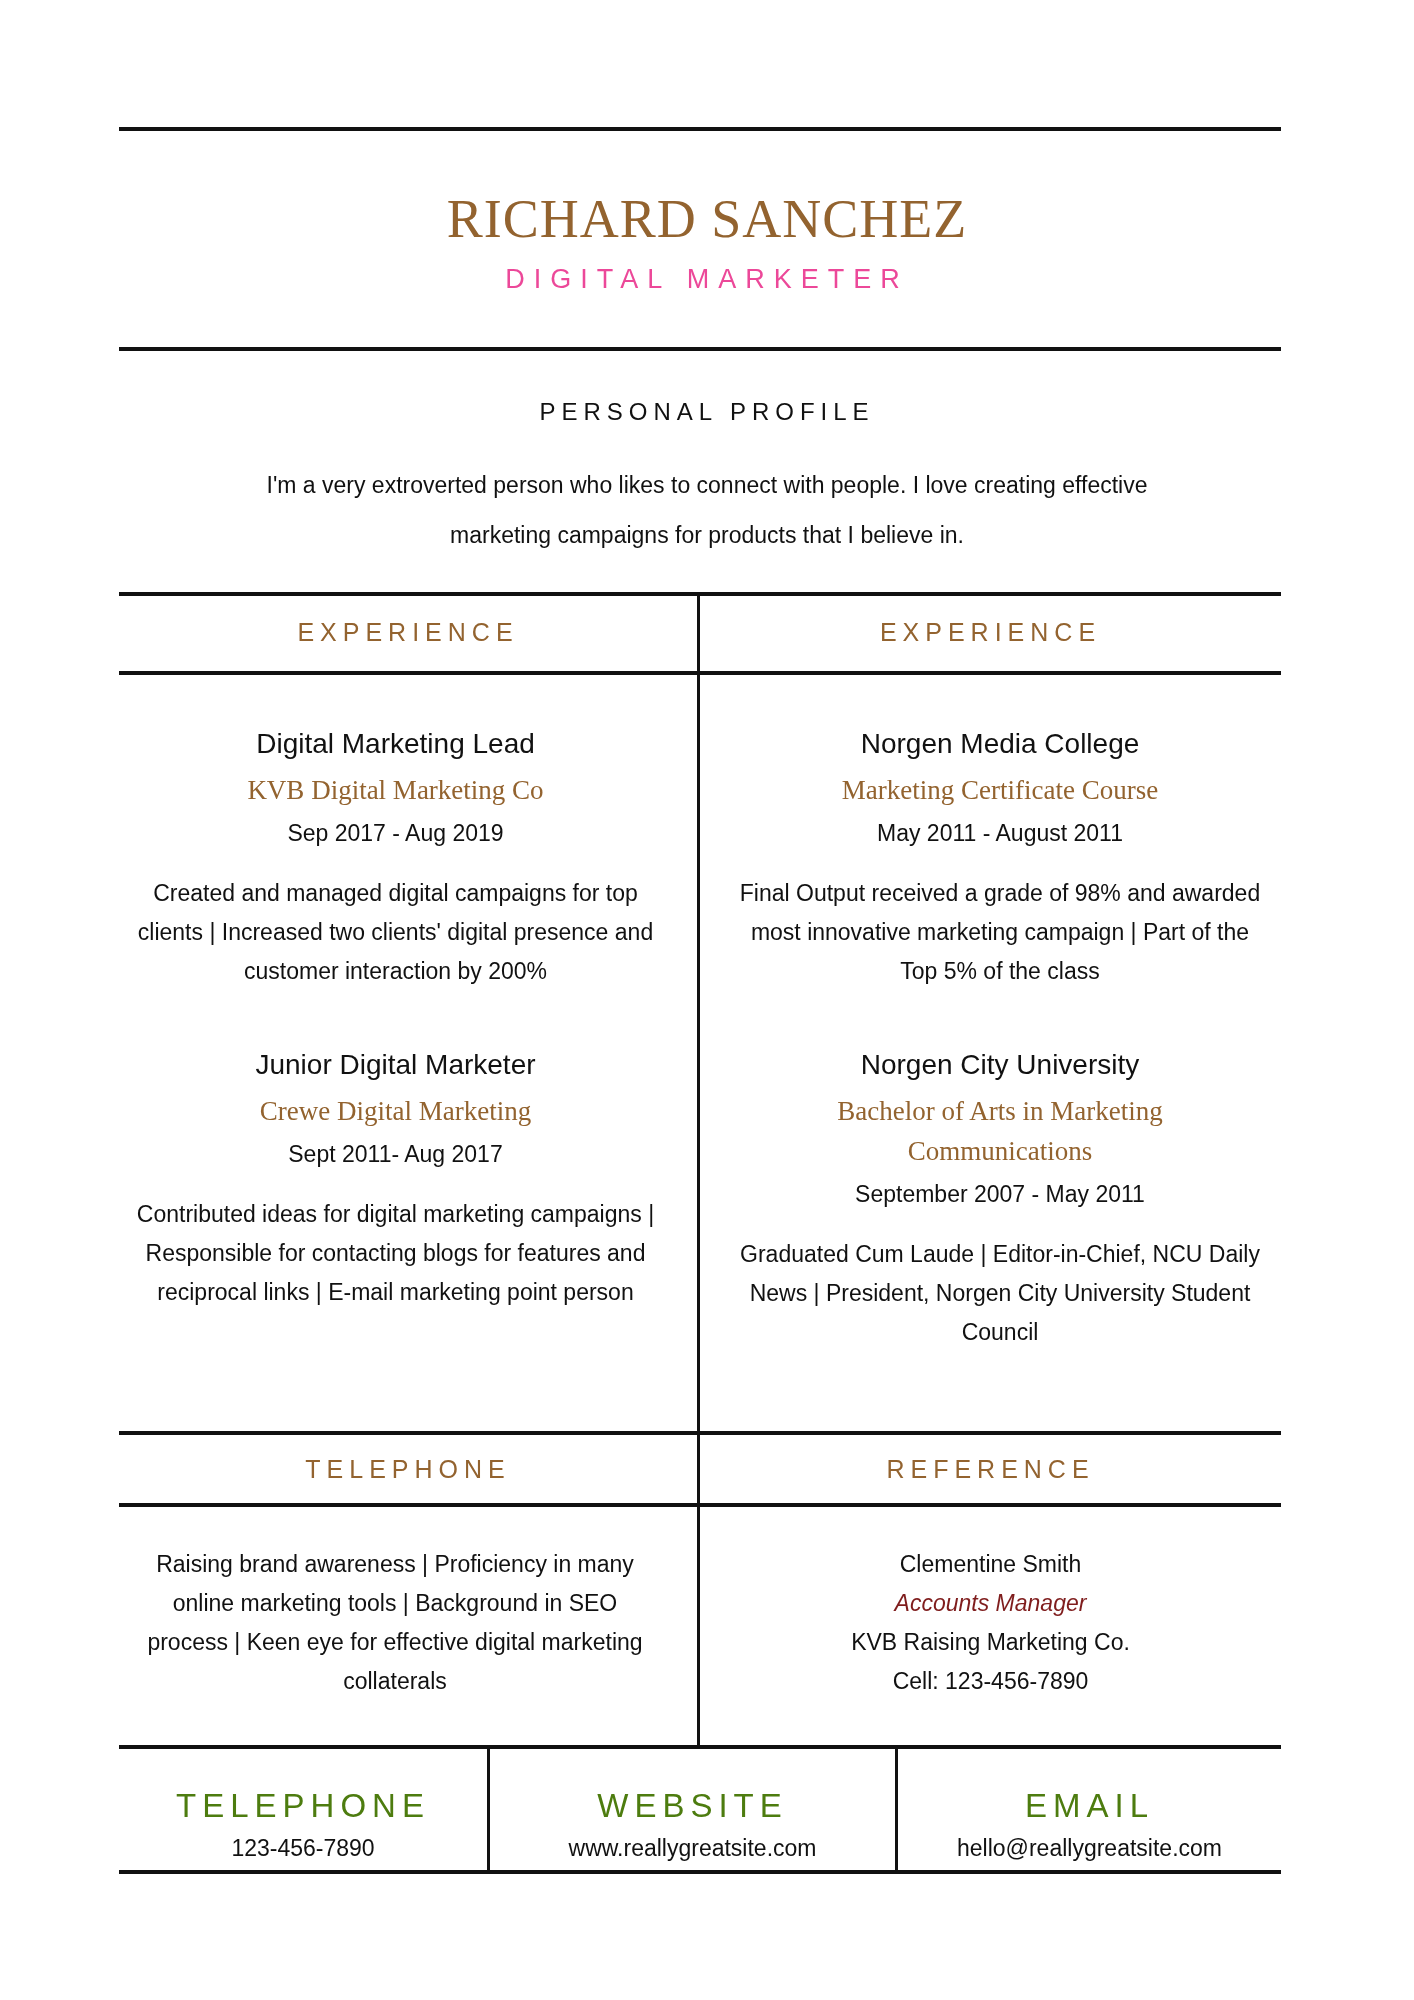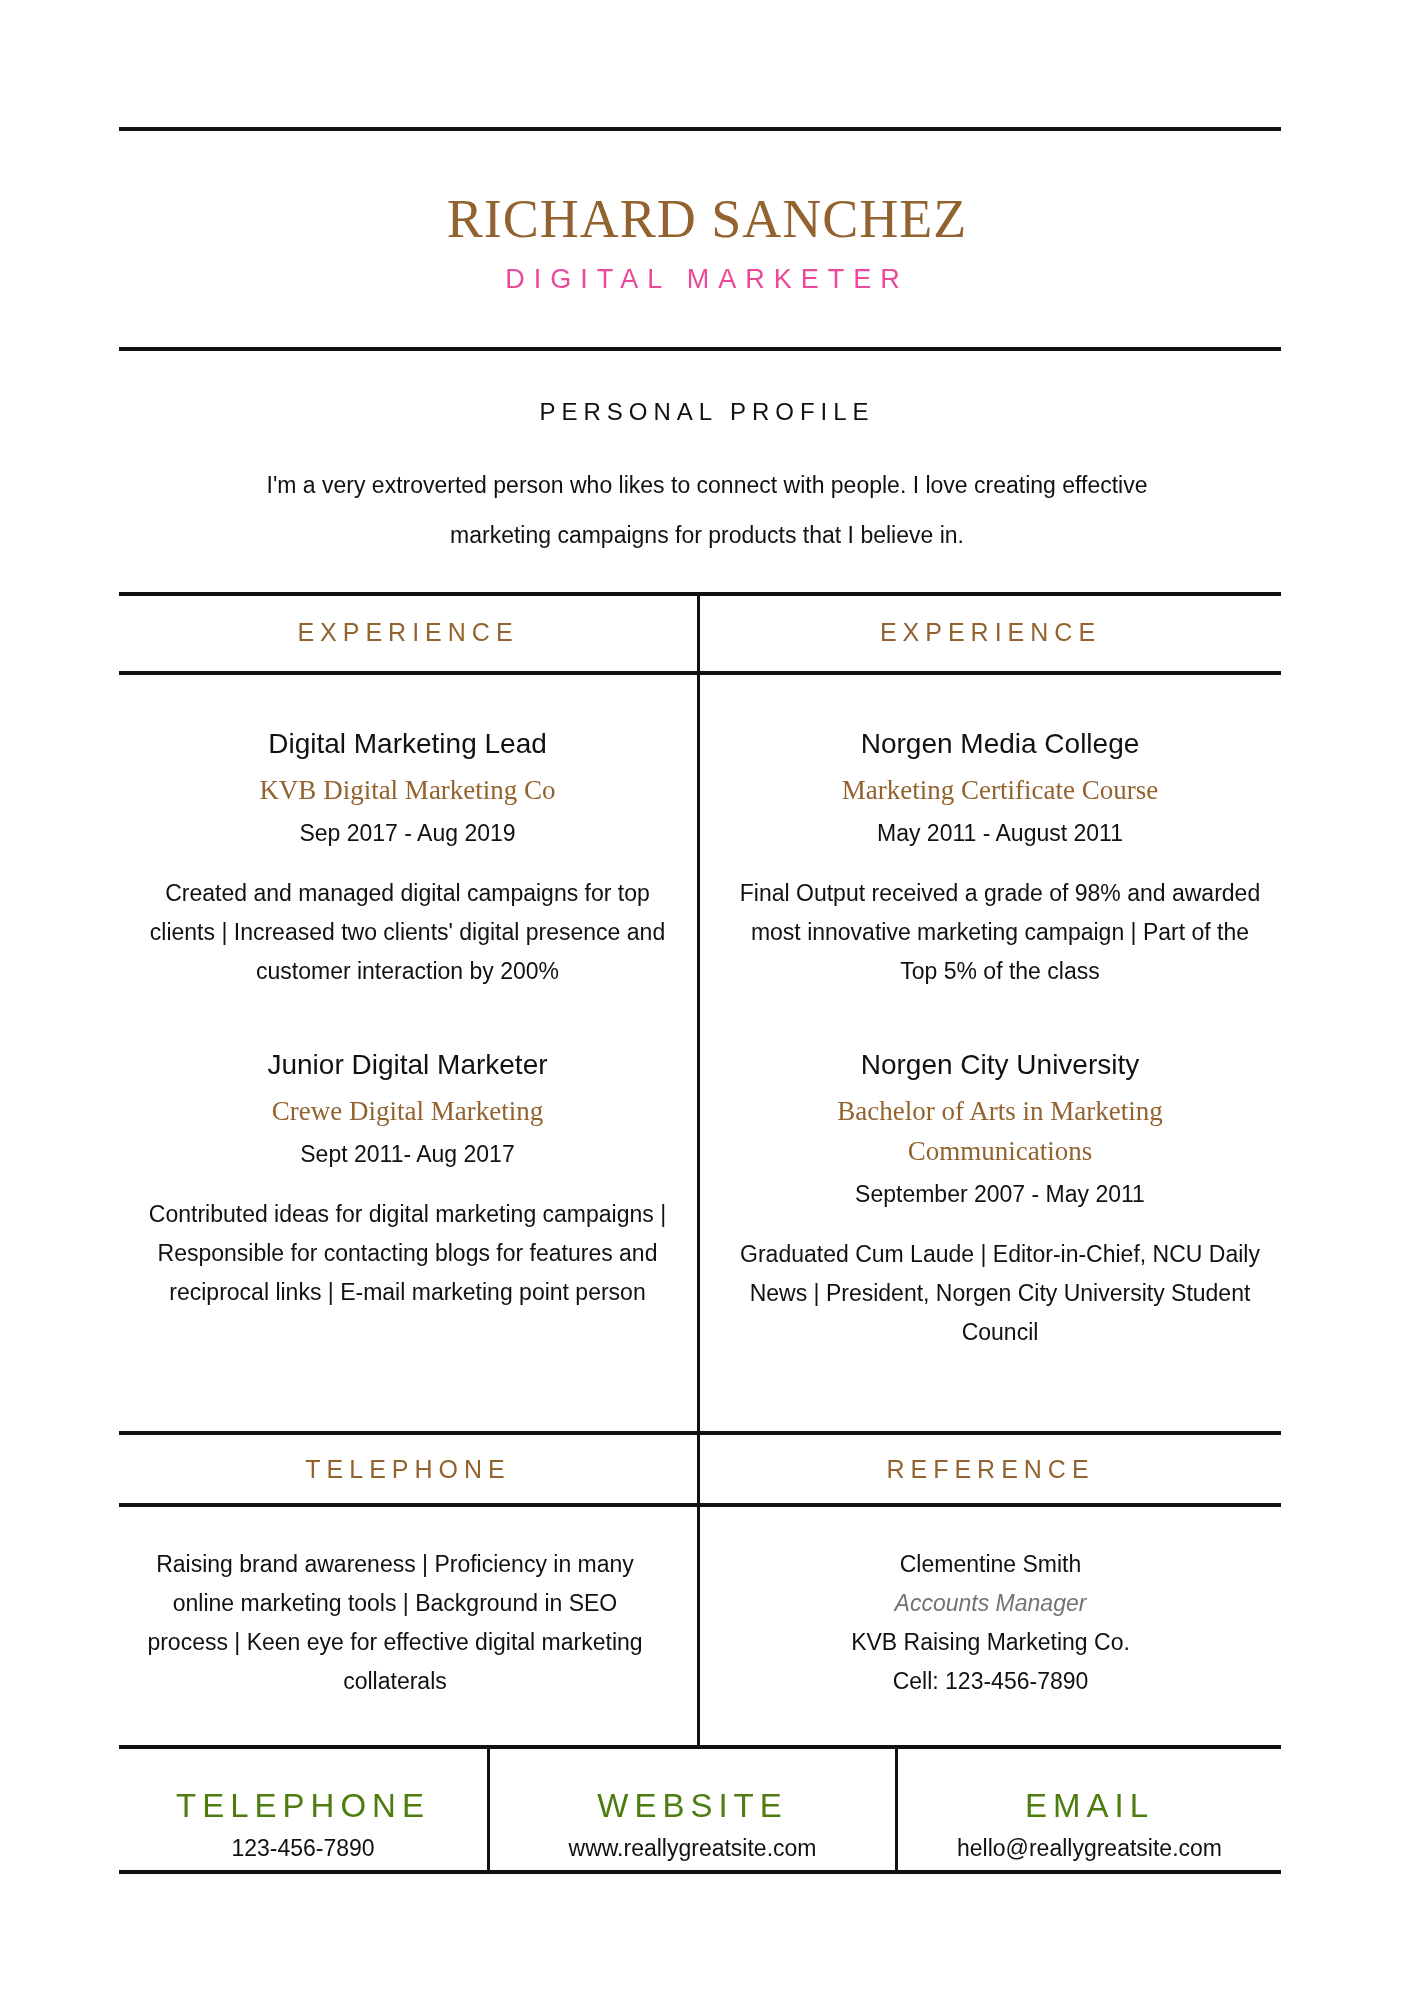--- a/index.html
+++ b/index.html
@@ -12,21 +12,21 @@
   .ptitle{top:398px;left:0;width:1414px;font-size:24px;letter-spacing:6px;}
   .pbody{top:460px;left:230px;width:954px;font-size:23px;line-height:50px;}
   .sec{font-size:25px;letter-spacing:6px;color:#93632f;}
   .col{position:absolute;text-align:center;}
   .ititle{font-size:28px;line-height:40px;}
   .isub{font-family:"Liberation Serif","DejaVu Serif",serif;font-size:27px;line-height:40px;color:#93632f;margin-top:6px;}
   .idate{font-size:23px;line-height:38px;margin-top:4px;}
   .idesc{font-size:23px;line-height:39px;margin-top:22px;}
   .item{margin-bottom:54px;}
   .txt{font-size:23px;line-height:39px;}
-  .ital{font-style:italic;color:#737373;}
+  .ital{font-style:italic;color:#7f1d1d;}
   .ct-label{font-size:33px;letter-spacing:6px;color:#4d7c0f;}
   .ct-val{font-size:23px;margin-top:10px;}
 </style>
 </head>
 <body>
 
 <div class="hr" style="top:127px;"></div>
 <div class="hr" style="top:347px;"></div>
 <div class="hr" style="top:592px;"></div>
 <div class="hr" style="top:671px;"></div>
@@ -40,21 +40,21 @@
 
 <div class="center name">RICHARD SANCHEZ</div>
 <div class="center role">DIGITAL MARKETER</div>
 
 <div class="center ptitle">PERSONAL PROFILE</div>
 <div class="center pbody">I'm a very extroverted person who likes to connect with people. I love creating effective marketing campaigns for products that I believe in.</div>
 
 <div class="col sec" style="left:119px;width:578px;top:618px;">EXPERIENCE</div>
 <div class="col sec" style="left:700px;width:581px;top:618px;">EXPERIENCE</div>
 
-<div class="col" style="left:140px;width:535px;top:724px;">
+<div class="col" style="left:128px;width:535px;top:724px;">
   <div class="item">
     <div class="ititle">Digital Marketing Lead</div>
     <div class="isub">KVB Digital Marketing Co</div>
     <div class="idate">Sep 2017 - Aug 2019</div>
     <div class="idesc">Created and managed digital campaigns for top clients | Increased two clients' digital presence and customer interaction by 200%</div>
   </div>
   <div class="item">
     <div class="ititle">Junior Digital Marketer</div>
     <div class="isub">Crewe Digital Marketing</div>
     <div class="idate">Sept 2011- Aug 2017</div>

